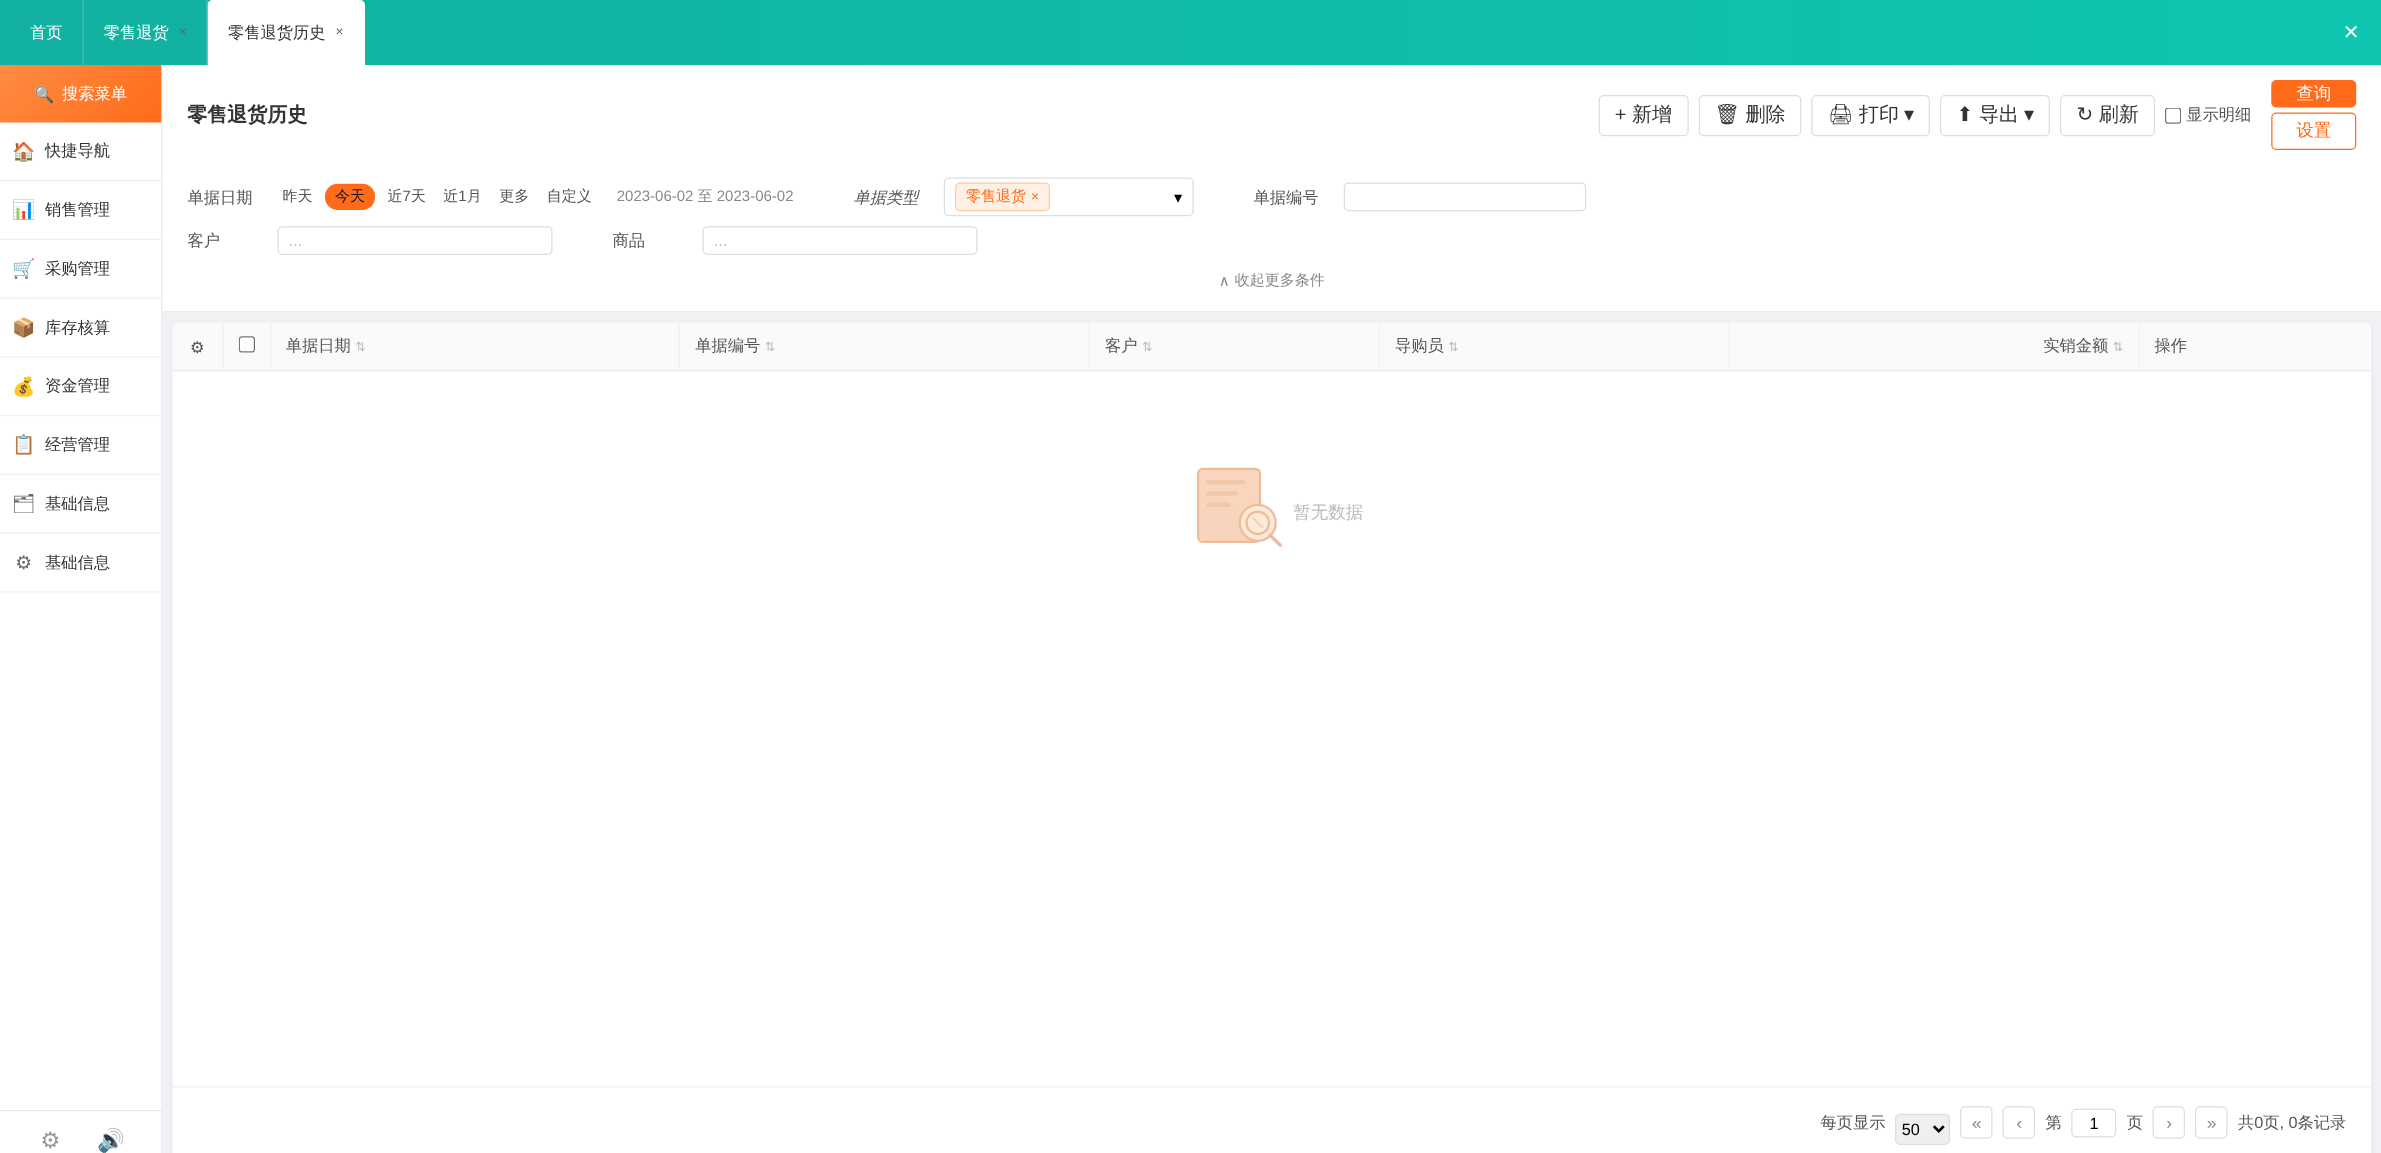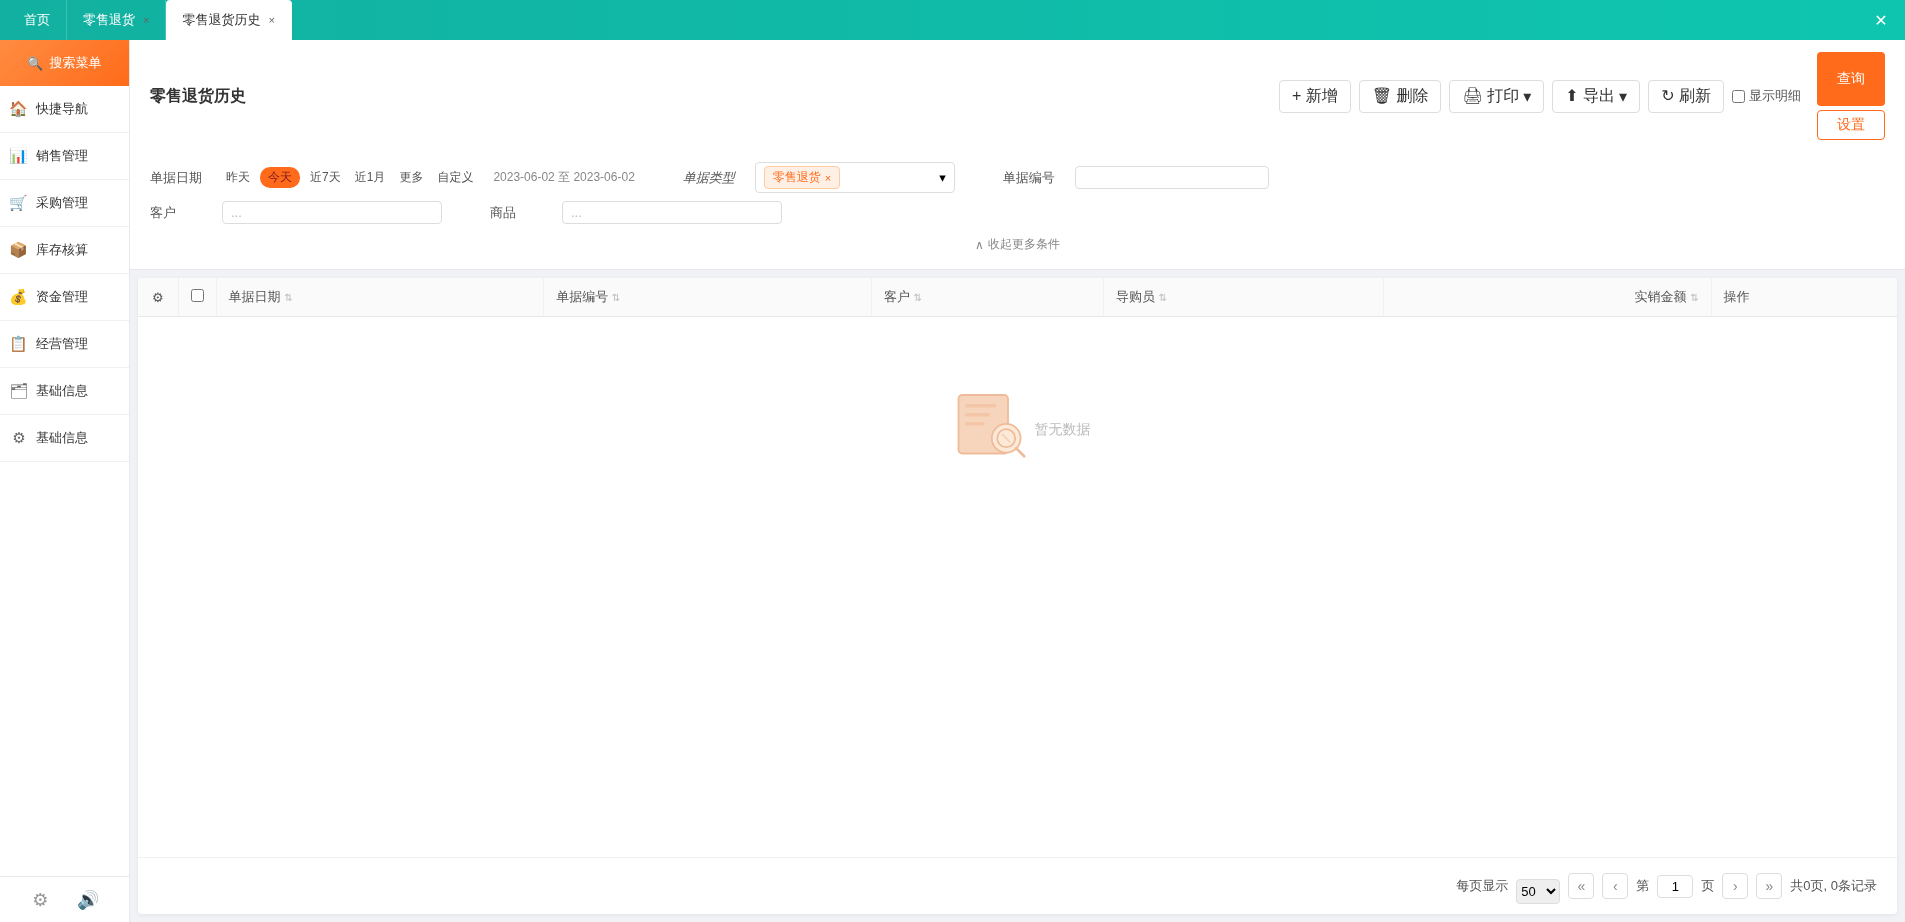--- a/index.html
+++ b/index.html
@@ -1,20 +1,20 @@
 <!DOCTYPE html>
 <html><head>
   <meta charset="utf-8">
   <style>
     * { box-sizing: border-box; margin: 0; padding: 0; }
     body { font-family: 'Microsoft YaHei', Arial, sans-serif; font-size: 13px; background: #f5f5f5; overflow: hidden; }
 
     
     .top-bar {
-      height: 40px;
+      height: 52px;
       background: linear-gradient(90deg, #12b0a0 0%, #0ec6b0 100%);
       display: flex;
       align-items: center;
       padding: 0 0 0 8px;
     }
     .top-bar .tabs {
       display: flex;
       align-items: center;
       flex: 1;
       height: 100%;
@@ -172,21 +172,21 @@
       cursor: pointer;
       font-size: 16px;
       border: 1px solid #ddd;
       background: #fff;
       color: #333;
     }
     .btn-query {
       background: #ff6b1a;
       color: #fff;
       border: none;
-      padding: 18px 20px;
+      padding: 2px 20px;
       border-radius: 4px;
       cursor: pointer;
       font-size: 14px;
     }
     .btn-set {
       background: #fff;
       color: #ff6b1a;
       border: 1px solid #ff6b1a;
       padding: 5px 16px;
       border-radius: 4px;
@@ -218,21 +218,21 @@
     }
     .date-option {
       color: #555;
       font-size: 12px;
       cursor: pointer;
       padding: 2px 4px;
       text-align: center;
     }
     .date-option.active {
       background: #ff6b1a;
-      color: #7f1d1d;
+      color: #0f172a;
       border-radius: 10px;
       padding: 2px 8px;
     }
     .date-range {
       color: #888;
       font-size: 12px;
     }
     .type-tag {
       display: inline-flex;
       align-items: center;

